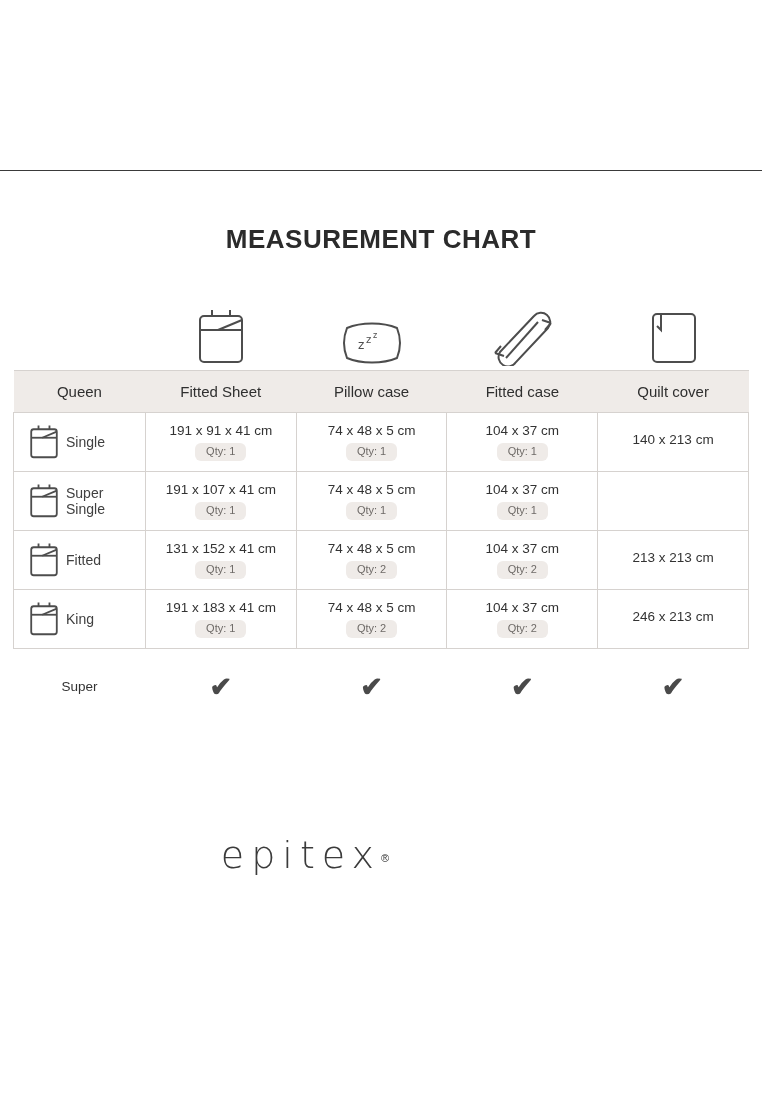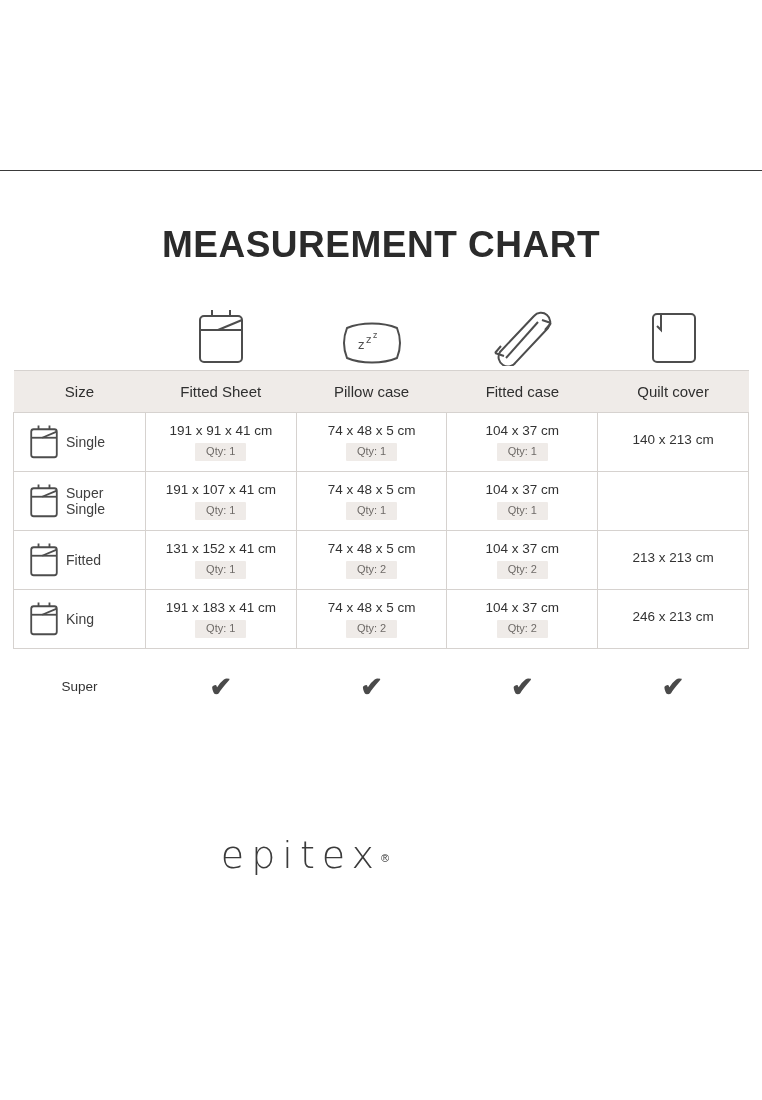--- a/index.html
+++ b/index.html
@@ -26,21 +26,21 @@
     width: 762px;
     height: 1px;
     background: #3a3a3a;
   }
   .title {
     position: absolute;
     top: 224px;
     left: 0;
     width: 762px;
     text-align: center;
-    font-size: 37px;
+    font-size: 26px;
     font-weight: bold;
     letter-spacing: 0.5px;
     color: #2b2b2b;
   }
 
   
   .icon-row {
     position: absolute;
     top: 296px;
     left: 13px;
@@ -108,21 +108,21 @@
     font-size: 13.5px;
     color: #333;
     margin-bottom: 3px;
   }
   .qty {
     display: inline-block;
     background: #efebe8;
     color: #6e6a67;
     font-size: 11px;
     padding: 2px 11px;
-    border-radius: 1px;
+    border-radius: 6px;
   }
 
   
   .mark-row td {
     height: 77px;
     border: none;
     text-align: center;
     vertical-align: middle;
   }
   .mark-label {
@@ -208,21 +208,21 @@
       <svg width="46" height="58" viewBox="0 0 46 58">
         <path d="M6 6 H40 A4 4 0 0 1 44 10 V50 A4 4 0 0 1 40 54 H6 A4 4 0 0 1 2 50 V10 A4 4 0 0 1 6 6 Z" fill="none" stroke="#4d4d4d" stroke-width="2"></path>
         <path d="M10 6 V22 L6 18" fill="none" stroke="#4d4d4d" stroke-width="2"></path>
       </svg>
     </div>
   </div>
 
   <table class="table">
     <tbody>
       <tr class="head-row">
-        <td class="c-size">Size</td>
+        <td class="c-size">Queen</td>
         <td class="c-data">Fitted Sheet</td>
         <td class="c-data">Pillow case</td>
         <td class="c-data">Fitted case</td>
         <td class="c-data">Quilt cover</td>
       </tr>
 
       <tr class="body-row">
         <td class="c-size">
           <div class="size-cell">
             <svg width="28" height="36" viewBox="0 0 46 58">

